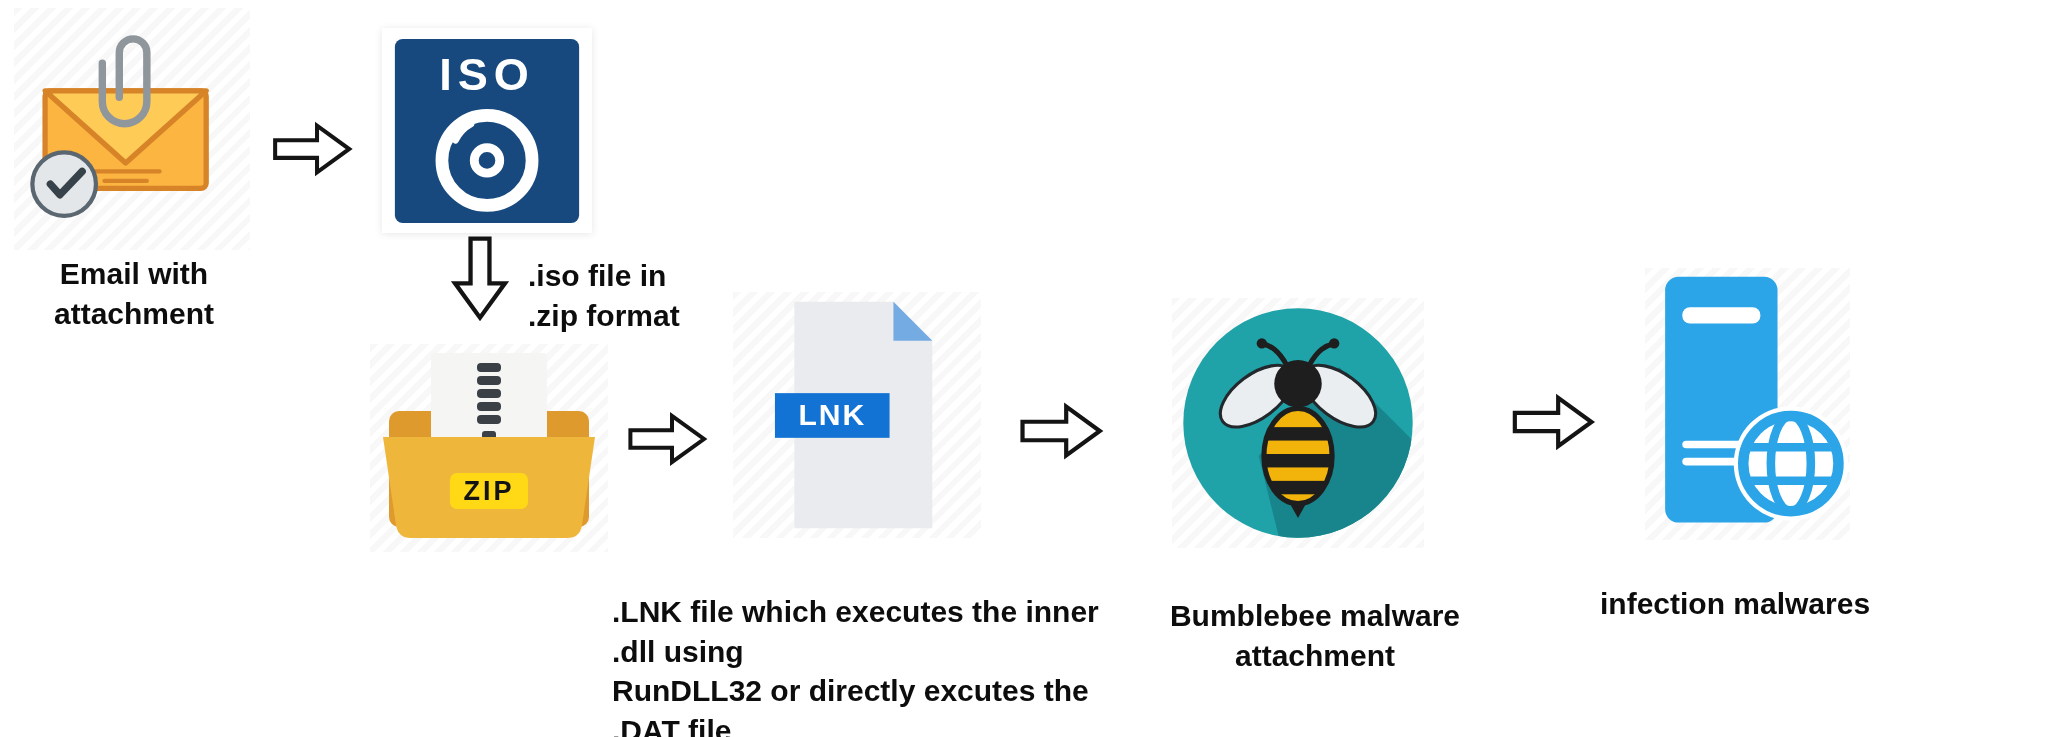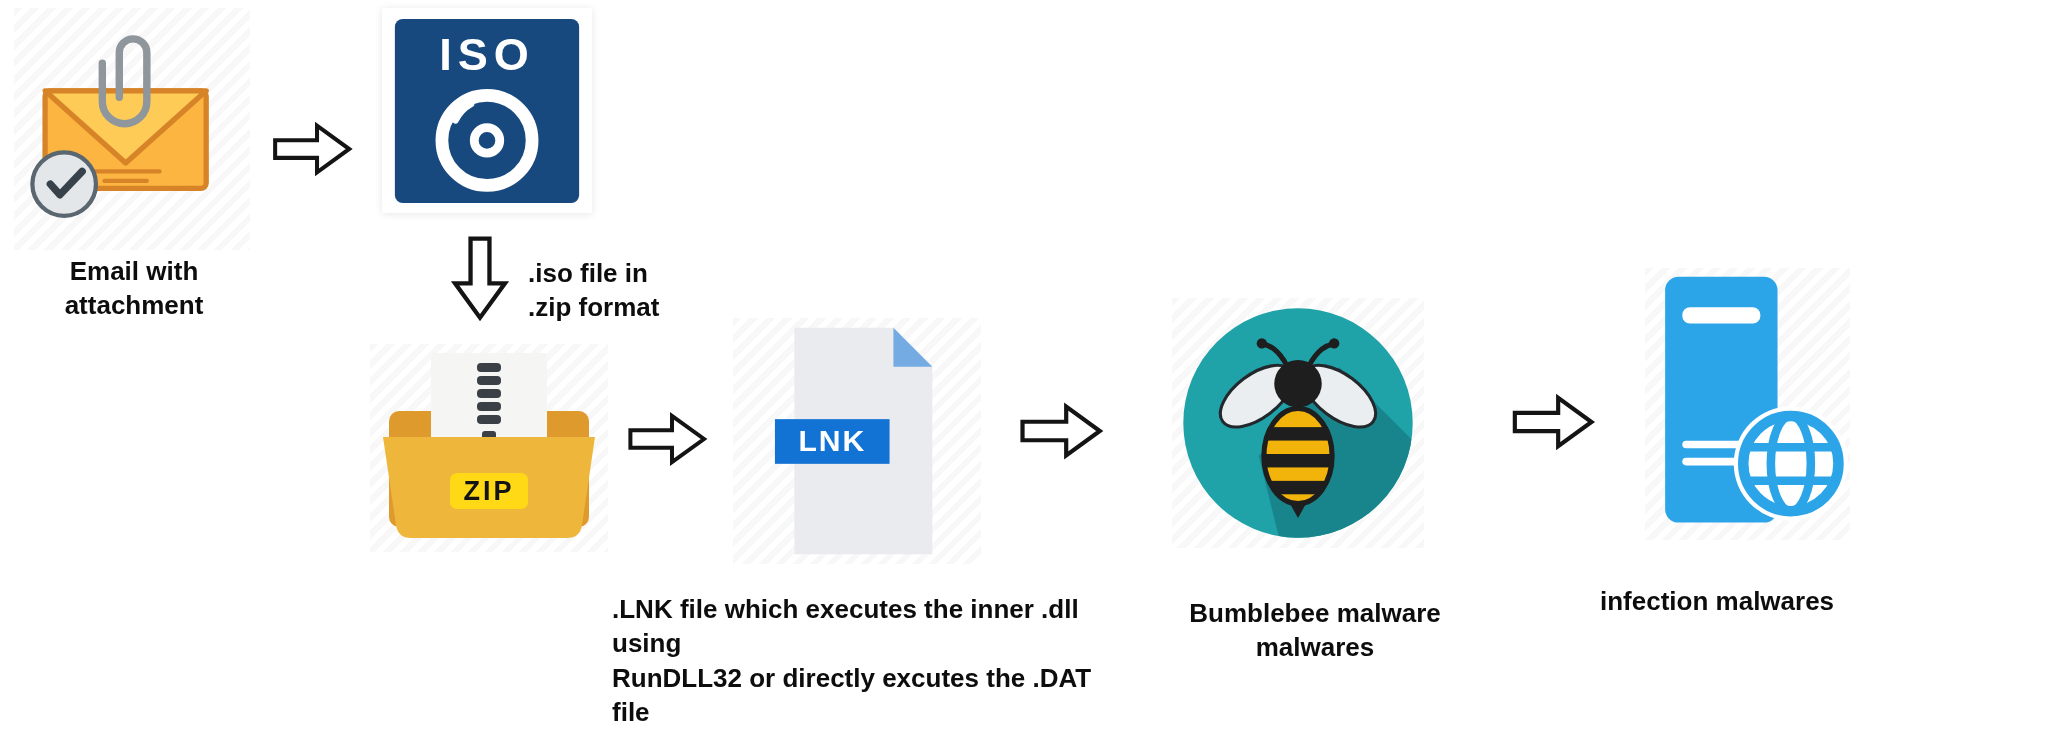--- a/index.html
+++ b/index.html
@@ -13,21 +13,21 @@
   }
   .abs { position: absolute; }
   .tile { display: flex; align-items: center; justify-content: center; }
   .tile-bg {
     background: repeating-linear-gradient(135deg, rgba(140,120,120,0.055) 0 6px, rgba(255,255,255,0) 6px 12px);
   }
   .iso-card { background: #ffffff; box-shadow: 0 1px 8px rgba(0,0,0,0.10); }
   .caption {
     font-weight: bold;
     color: #0d0d0d;
-    font-size: 26px;
+    font-size: 30px;
     line-height: 1.32;
   }
   .caption .line { display: block; }
   .center { text-align: center; }
   svg { display: block; }
   svg text { font-family: "Liberation Sans", sans-serif; }
 </style>
 </head>
 <body>
 
@@ -49,21 +49,21 @@
     </svg>
   </div>
   <div class="abs caption center" style="left:8px; top:254px; width:252px;">Email with attachment</div>
 
   <div class="abs" style="left:272px; top:120px;">
     <svg width="82" height="58" viewBox="0 0 100 72">
       <polygon points="3,25 55,25 55,7 95,36 55,65 55,47 3,47" style="fill:#ffffff;stroke:#141414;stroke-width:5"></polygon>
     </svg>
   </div>
 
-  <div class="abs tile iso-card" style="left:382px; top:8px; width:210px; height:205px;text-decoration:underline;">
+  <div class="abs tile iso-card" style="left:382px; top:28px; width:210px; height:205px;text-decoration:underline;">
     <svg width="196" height="196" viewBox="0 0 200 200">
       <rect x="6" y="6" width="188" height="188" rx="8" style="fill:var(--iso_navy,#17497E)"></rect>
       <text x="100" y="58" text-anchor="middle" style="fill:#ffffff;font-size:46px;font-weight:bold;letter-spacing:6px;">ISO</text>
       <circle cx="100" cy="130" r="46" style="fill:none;stroke:#ffffff;stroke-width:13"></circle>
       <circle cx="100" cy="130" r="13" style="fill:none;stroke:#ffffff;stroke-width:9"></circle>
       <path d="M68,110 A38,38 0 0 1 84,93" style="fill:none;stroke:#ffffff;stroke-width:6;stroke-linecap:round"></path>
     </svg>
   </div>
 
   <div class="abs" style="left:448px; top:236px;">
@@ -97,21 +97,21 @@
     <span class="line">.iso file in</span>
     <span class="line">.zip format</span>
   </div>
 
   <div class="abs" style="left:628px; top:408px;">
     <svg width="80" height="62" viewBox="0 0 100 72">
       <polygon points="3,25 55,25 55,7 95,36 55,65 55,47 3,47" style="fill:#ffffff;stroke:#141414;stroke-width:5"></polygon>
     </svg>
   </div>
 
-  <div class="abs tile tile-bg" style="left:733px; top:318px; width:248px; height:246px;">
+  <div class="abs tile tile-bg" style="left:733px; top:292px; width:248px; height:246px;">
     <svg width="205" height="238" viewBox="0 0 210 245">
       <path d="M40,6 H142 L182,46 V239 H40 Z" style="fill:var(--lnk_gray,#E9EBEE)"></path>
       <path d="M142,6 L182,46 H142 Z" style="fill:var(--lnk_fold_blue,#74ABE2)"></path>
       <rect x="20" y="100" width="118" height="46" style="fill:var(--lnk_blue,#1273D4)"></rect>
       <text x="79" y="133" text-anchor="middle" style="fill:#ffffff;font-size:31px;font-weight:bold;letter-spacing:2px;">LNK</text>
     </svg>
   </div>
 
   <div class="abs" style="left:1020px; top:400px;">
     <svg width="84" height="62" viewBox="0 0 100 72">
@@ -179,19 +179,19 @@
         </g>
       </g>
     </svg>
   </div>
 
   <div class="abs caption" style="left:612px; top:592px; width:490px;">
     <span class="line">.LNK file which executes the inner .dll using</span>
     <span class="line">RunDLL32 or directly excutes the .DAT file</span>
   </div>
 
-  <div class="abs caption center" style="left:1140px; top:596px; width:350px;">Bumblebee malware malwares</div>
+  <div class="abs caption center" style="left:1140px; top:596px; width:350px;">Bumblebee malware attachment</div>
 
   <div class="abs caption" style="left:1600px; top:584px; width:300px;">
     <span class="line">infection malwares</span>
   </div>
 
 </div>
 
 </body></html>

